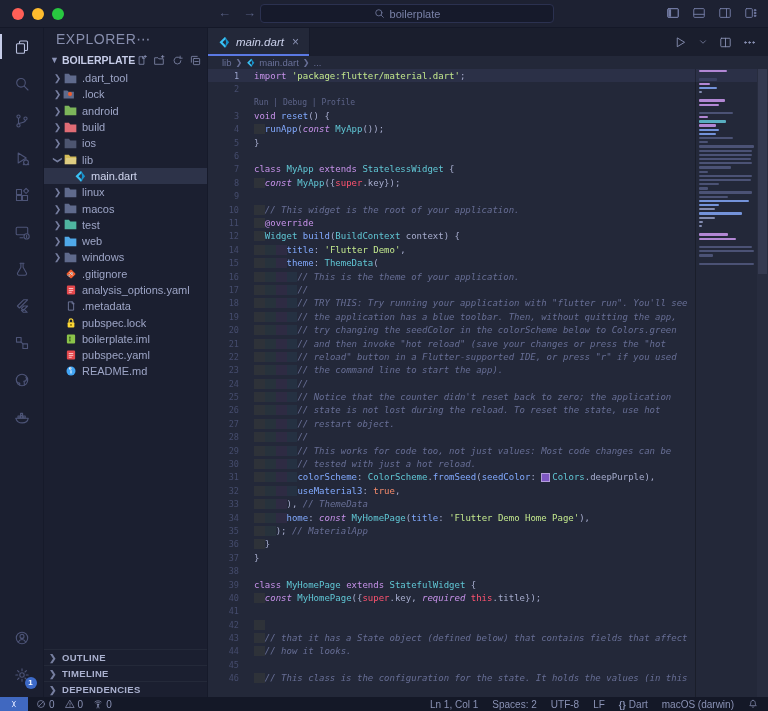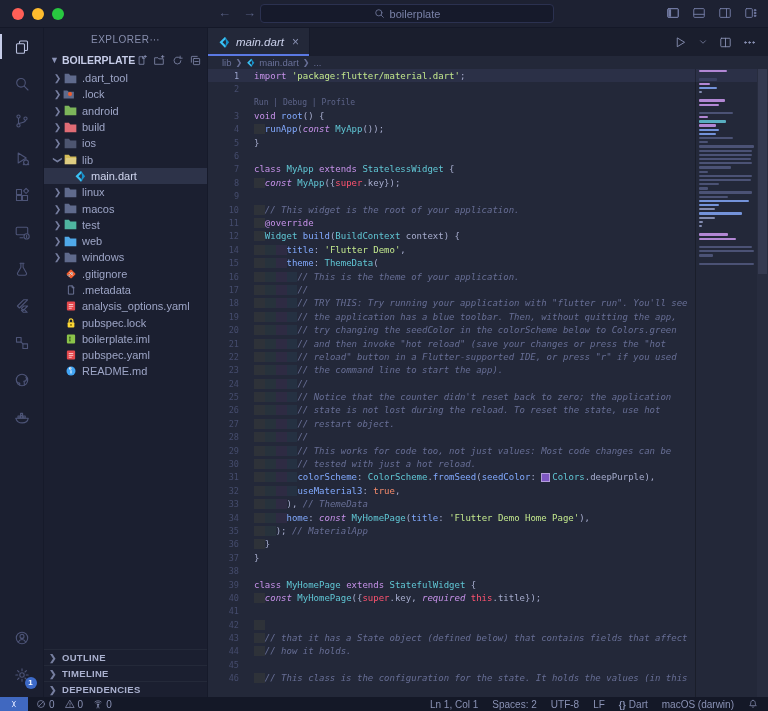--- a/index.html
+++ b/index.html
@@ -32,22 +32,22 @@
   .ab-item.active { color:#b9c0de; }
   .ab-item.active::before { content:""; position:absolute; left:0; top:6px; bottom:6px;
     width:2px; background:#c6cce8; }
   .ab-bottom { display:flex; flex-direction:column; margin-bottom:4px; }
   .badge { position:absolute; right:7px; bottom:4px; min-width:12px; height:12px;
     background:#3d6ac8; color:#fff; border-radius:50%; font-size:8px; line-height:12px;
     text-align:center; font-weight:bold; }
 
   
   .sidebar { width:164px; background:#1b1f30; position:relative; border-right:1px solid #161a2a; }
-  .sb-header { height:22px; display:flex; align-items:center; justify-content:center;
-    padding:0 12px; color:#878ead; font-size:10px; letter-spacing:.5px; }
+  .sb-header { height:22px; display:flex; align-items:center; justify-content:flex-start;
+    padding:0 12px; color:#878ead; font-size:14px; letter-spacing:.5px; }
   .sb-project { height:20px; display:flex; align-items:center; padding:0 6px;
     color:#c7cde8; font-size:10.5px; font-weight:bold; }
   .sb-project .chev { color:#8a92b5; margin-right:3px; font-size:9px; }
   .sb-actions { display:flex; gap:7px; margin-left:auto; color:#8a92b5; }
   .tree { position:absolute; top:42px; left:0; right:0; }
   .trow { height:16.3px; display:flex; align-items:center; font-size:11px; color:#9da5c6;
     cursor:pointer; white-space:nowrap; }
   .trow.selected { background:#2d3349; color:#cfd5ee; }
   .trow .chev { width:11px; text-align:center; color:#767e9f; font-size:9px; flex:none;
     display:inline-block; }
@@ -438,36 +438,36 @@
             <svg width="12" height="12" viewBox="0 0 16 16">
               <rect x="3.4" y="3.4" width="9.2" height="9.2" rx="1.5" transform="rotate(45 8 8)" fill="#ef5c2e"></rect>
               <path d="M6 5.5l4.5 4.5M10 7.2a1 1 0 100 .01M6.3 10a1 1 0 100 .01" stroke="#fff" stroke-width="1"></path>
             </svg>
           </span>
           <span>.gitignore</span>
         </div>
         <div class="trow" style="padding-left: 8px;">
           <span class="chev"></span>
           <span class="ticon" style="color: rgb(122, 130, 168);">
+            <svg width="12" height="12" viewBox="0 0 16 16">
+              <rect x="2.5" y="2" width="11" height="12" rx="1.5" fill="#e5484d"></rect>
+              <path d="M5 6h6M5 8.5h6M5 11h4" stroke="#ffd8d8" stroke-width="1.1"></path>
+            </svg>
+          </span>
+          <span>analysis_options.yaml</span>
+        </div>
+        <div class="trow" style="padding-left: 8px;">
+          <span class="chev"></span>
+          <span class="ticon" style="color: rgb(122, 130, 168);">
             <svg width="12" height="12" viewBox="0 0 16 16" fill="none" stroke="currentColor" stroke-width="1.1" stroke-linecap="round" stroke-linejoin="round">
               <path d="M9.5 2.5h-5v11h7V5z"></path>
               <path d="M9.5 2.5V5H12"></path>
             </svg>
           </span>
           <span>.metadata</span>
-        </div>
-        <div class="trow" style="padding-left: 8px;">
-          <span class="chev"></span>
-          <span class="ticon" style="color: rgb(122, 130, 168);">
-            <svg width="12" height="12" viewBox="0 0 16 16">
-              <rect x="2.5" y="2" width="11" height="12" rx="1.5" fill="#e5484d"></rect>
-              <path d="M5 6h6M5 8.5h6M5 11h4" stroke="#ffd8d8" stroke-width="1.1"></path>
-            </svg>
-          </span>
-          <span>analysis_options.yaml</span>
         </div>
         <div class="trow" style="padding-left: 8px;">
           <span class="chev"></span>
           <span class="ticon" style="color: rgb(122, 130, 168);">
             <svg width="12" height="12" viewBox="0 0 16 16">
               <rect x="3.5" y="7" width="9" height="7" rx="1.2" fill="#fdd835"></rect>
               <path d="M5.5 7V5a2.5 2.5 0 015 0v2" stroke="#fdd835" stroke-width="1.6" fill="none"></path>
               <circle cx="8" cy="10.5" r="1.2" fill="#7a6205"></circle>
             </svg>
           </span>
@@ -569,21 +569,21 @@
         </span>
         <span>main.dart</span>
         <span style="font-size: 8px;">❯</span>
         <span>...</span>
       </div>
     <div class="codearea">
       <div id="code-lines">
           <div class="crow current"><span class="gutter">1</span><span class="ctext"><span class="tk-kw">import</span><span class="tk-txt"> </span><span class="tk-str">'package:flutter/material.dart'</span><span class="tk-txt">;</span></span></div>
           <div class="crow"><span class="gutter">2</span><span class="ctext"></span></div>
           <div class="crow"><span class="gutter"></span><span class="ctext"><span class="lens-text">Run | Debug | Profile</span></span></div>
-          <div class="crow"><span class="gutter">3</span><span class="ctext"><span class="tk-kw">void</span><span class="tk-txt"> </span><span class="tk-fn">root</span><span class="tk-txt">() {</span></span></div>
+          <div class="crow"><span class="gutter">3</span><span class="ctext"><span class="tk-kw">void</span><span class="tk-txt"> </span><span class="tk-fn">reset</span><span class="tk-txt">() {</span></span></div>
           <div class="crow"><span class="gutter">4</span><span class="ctext"><span class="in0">  </span><span class="tk-fn">runApp</span><span class="tk-txt">(</span><span class="tk-kwi">const</span><span class="tk-txt"> </span><span class="tk-type">MyApp</span><span class="tk-txt">());</span></span></div>
           <div class="crow"><span class="gutter">5</span><span class="ctext"><span class="tk-txt">}</span></span></div>
           <div class="crow"><span class="gutter">6</span><span class="ctext"></span></div>
           <div class="crow"><span class="gutter">7</span><span class="ctext"><span class="tk-kw">class</span><span class="tk-txt"> </span><span class="tk-type">MyApp</span><span class="tk-txt"> </span><span class="tk-kw">extends</span><span class="tk-txt"> </span><span class="tk-type">StatelessWidget</span><span class="tk-txt"> {</span></span></div>
           <div class="crow"><span class="gutter">8</span><span class="ctext"><span class="in0">  </span><span class="tk-kwi">const</span><span class="tk-txt"> </span><span class="tk-type">MyApp</span><span class="tk-txt">({</span><span class="tk-red">super</span><span class="tk-txt">.key});</span></span></div>
           <div class="crow"><span class="gutter">9</span><span class="ctext"></span></div>
           <div class="crow"><span class="gutter">10</span><span class="ctext"><span class="in0">  </span><span class="tk-cmt">// This widget is the root of your application.</span></span></div>
           <div class="crow"><span class="gutter">11</span><span class="ctext"><span class="in0">  </span><span class="tk-kw">@override</span></span></div>
           <div class="crow"><span class="gutter">12</span><span class="ctext"><span class="in0">  </span><span class="tk-type">Widget</span><span class="tk-txt"> </span><span class="tk-fn">build</span><span class="tk-txt">(</span><span class="tk-type">BuildContext</span><span class="tk-txt"> context) {</span></span></div>
           <div class="crow"><span class="gutter">14</span><span class="ctext"><span class="in0">  </span><span class="in1">  </span><span class="in2">  </span><span class="tk-prop">title</span><span class="tk-txt">: </span><span class="tk-str">'Flutter Demo'</span><span class="tk-txt">,</span></span></div>
@@ -609,21 +609,21 @@
           <div class="crow"><span class="gutter">34</span><span class="ctext"><span class="in0">  </span><span class="in1">  </span><span class="in2">  </span><span class="tk-prop">home</span><span class="tk-txt">: </span><span class="tk-kwi">const</span><span class="tk-txt"> </span><span class="tk-type">MyHomePage</span><span class="tk-txt">(</span><span class="tk-prop">title</span><span class="tk-txt">: </span><span class="tk-str">'Flutter Demo Home Page'</span><span class="tk-txt">),</span></span></div>
           <div class="crow"><span class="gutter">35</span><span class="ctext"><span class="in0">  </span><span class="in1">  </span><span class="tk-txt">); </span><span class="tk-cmt">// MaterialApp</span></span></div>
           <div class="crow"><span class="gutter">36</span><span class="ctext"><span class="in0">  </span><span class="tk-txt">}</span></span></div>
           <div class="crow"><span class="gutter">37</span><span class="ctext"><span class="tk-txt">}</span></span></div>
           <div class="crow"><span class="gutter">38</span><span class="ctext"></span></div>
           <div class="crow"><span class="gutter">39</span><span class="ctext"><span class="tk-kw">class</span><span class="tk-txt"> </span><span class="tk-type">MyHomePage</span><span class="tk-txt"> </span><span class="tk-kw">extends</span><span class="tk-txt"> </span><span class="tk-type">StatefulWidget</span><span class="tk-txt"> {</span></span></div>
           <div class="crow"><span class="gutter">40</span><span class="ctext"><span class="in0">  </span><span class="tk-kwi">const</span><span class="tk-txt"> </span><span class="tk-type">MyHomePage</span><span class="tk-txt">({</span><span class="tk-red">super</span><span class="tk-txt">.key, </span><span class="tk-kwi">required</span><span class="tk-txt"> </span><span class="tk-red">this</span><span class="tk-txt">.title});</span></span></div>
           <div class="crow"><span class="gutter">41</span><span class="ctext"></span></div>
           <div class="crow"><span class="gutter">42</span><span class="ctext"><span class="in0">  </span></span></div>
           <div class="crow"><span class="gutter">43</span><span class="ctext"><span class="in0">  </span><span class="tk-cmt">// that it has a State object (defined below) that contains fields that affect</span></span></div>
-          <div class="crow"><span class="gutter">44</span><span class="ctext"><span class="in0">  </span><span class="tk-cmt">// how it holds.</span></span></div>
+          <div class="crow"><span class="gutter">44</span><span class="ctext"><span class="in0">  </span><span class="tk-cmt">// how it looks.</span></span></div>
           <div class="crow"><span class="gutter">45</span><span class="ctext"></span></div>
           <div class="crow"><span class="gutter">46</span><span class="ctext"><span class="in0">  </span><span class="tk-cmt">// This class is the configuration for the state. It holds the values (in this</span></span></div>
         </div>
     </div>
     <div class="minimap">
         <div class="mrow" style="width: 27.74px; background: rgb(178, 135, 212);"></div>
         <div class="mrow" style="background: transparent;"></div>
         <div class="mrow" style="width: 18px; background: rgb(58, 64, 96);"></div>
         <div class="mrow" style="width: 10.58px; background: rgb(178, 135, 212);"></div>
         <div class="mrow" style="width: 17.84px; background: rgb(116, 147, 218);"></div>

